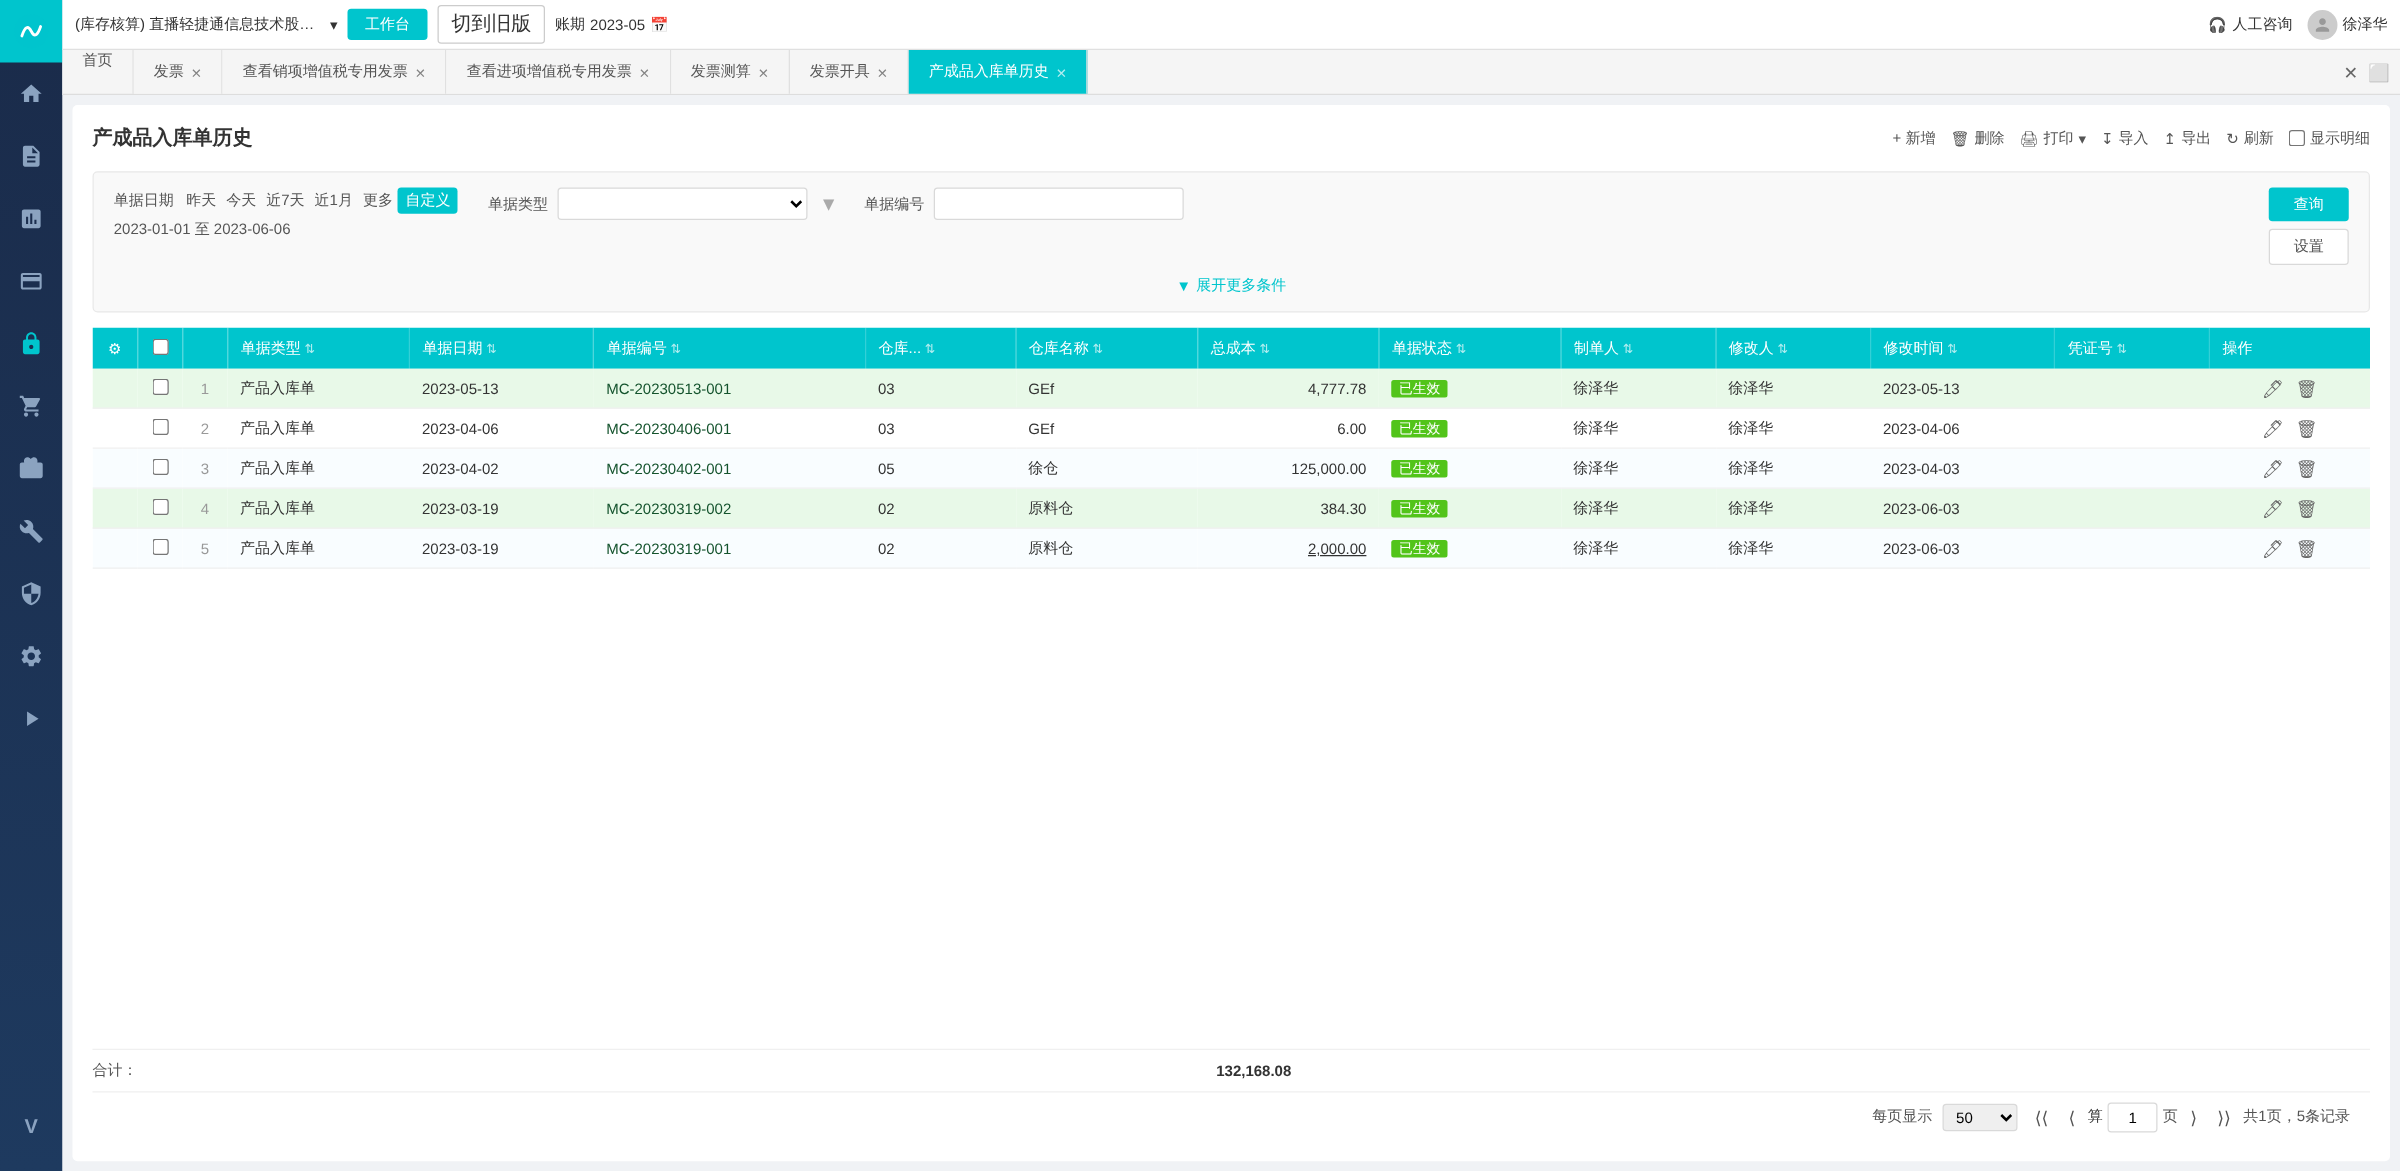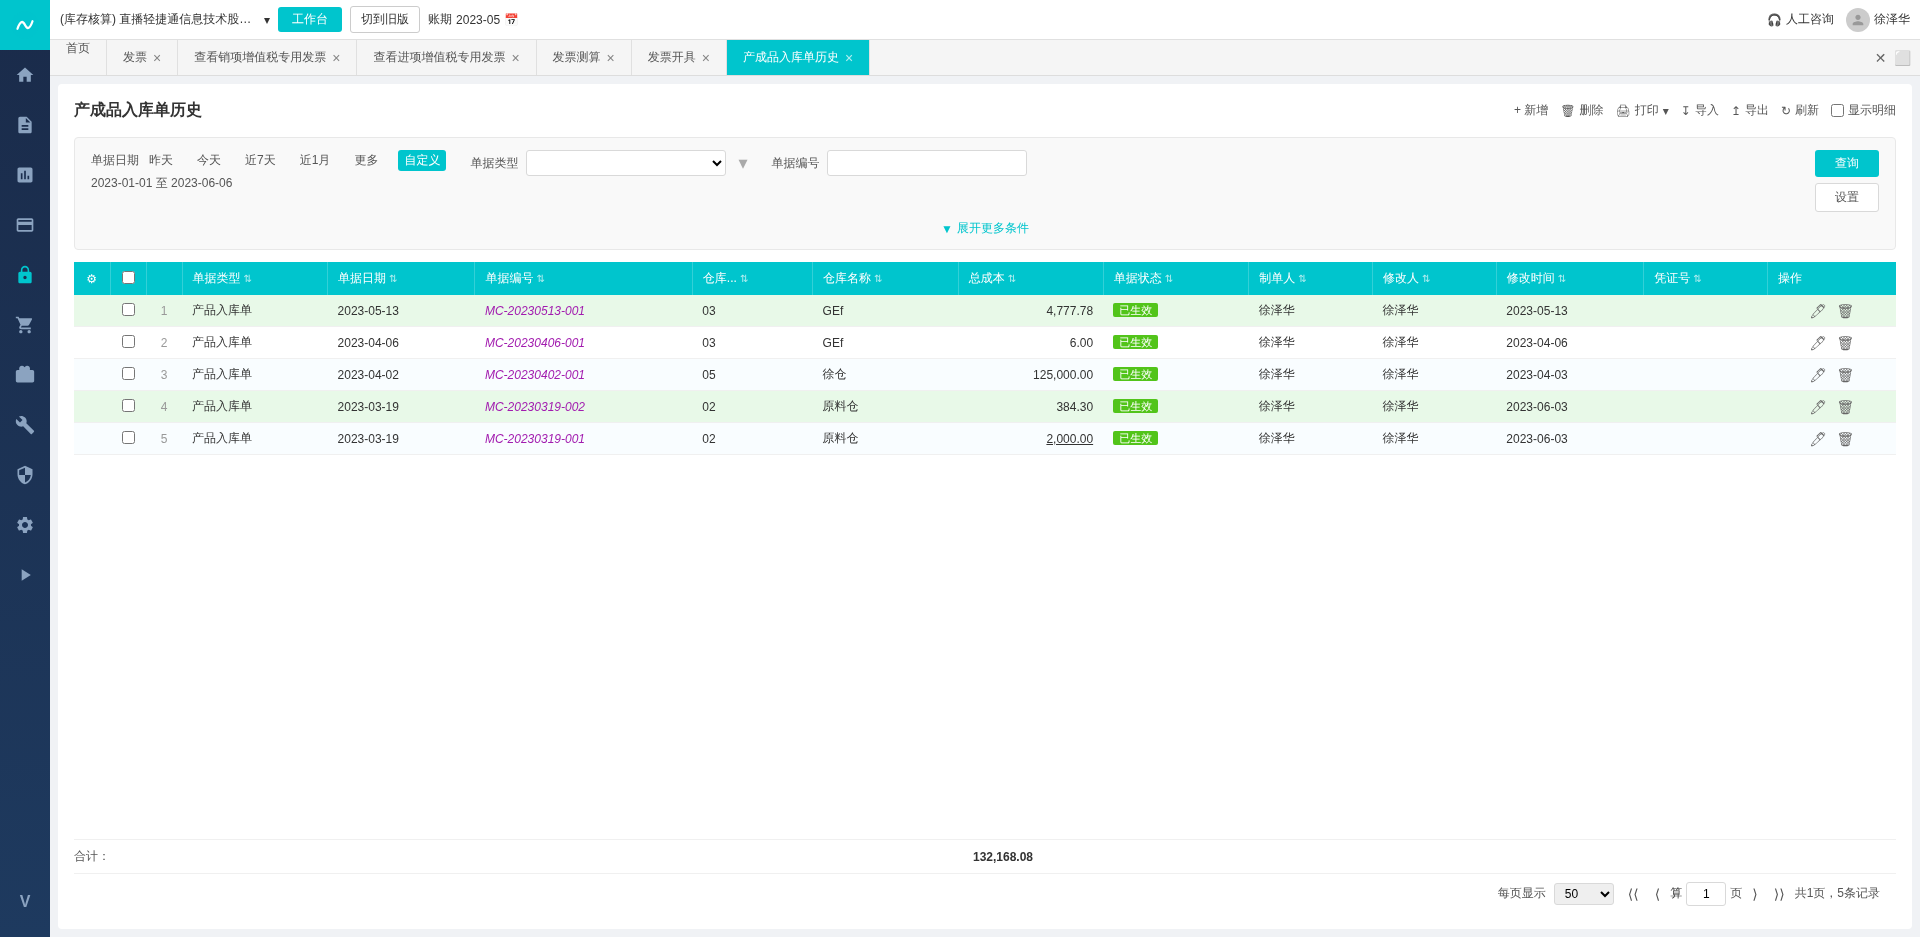--- a/index.html
+++ b/index.html
@@ -18,21 +18,21 @@
 
     
     .main-content { flex: 1; display: flex; flex-direction: column; background: #f0f2f5; }
 
     
     .topbar { height: 40px; background: #fff; display: flex; align-items: center; padding: 0 10px; border-bottom: 1px solid #e0e0e0; position: relative; }
     .topbar-left { display: flex; align-items: center; gap: 8px; flex: 1; }
     .company-selector { display: flex; align-items: center; gap: 4px; font-size: 12px; color: #333; cursor: pointer; }
     .company-name { max-width: 200px; overflow: hidden; text-overflow: ellipsis; white-space: nowrap; }
     .btn-workbench { background: #00c5cd; color: #fff; border: none; padding: 4px 14px; border-radius: 3px; cursor: pointer; font-size: 12px; }
-    .btn-switch { background: #fff; color: #333; border: 1px solid #ccc; padding: 4px 10px; border-radius: 3px; cursor: pointer; font-size: 12px; }
+    .btn-switch { background: #fff; color: #333; border: 1px solid #ccc; padding: 4px 10px; border-radius: 3px; cursor: pointer; font-size: 16px; }
     .accounting-period { display: flex; align-items: center; gap: 4px; font-size: 12px; color: #333; }
     .topbar-right { display: flex; align-items: center; gap: 12px; font-size: 12px; color: #333; }
     .user-info { display: flex; align-items: center; gap: 4px; cursor: pointer; }
     .user-avatar { width: 24px; height: 24px; border-radius: 50%; background: #ccc; display: flex; align-items: center; justify-content: center; overflow: hidden; }
 
     
     .tabs-bar { height: 36px; background: #f5f5f5; display: flex; align-items: center; padding: 0 0; border-bottom: 1px solid #ddd; overflow: hidden; }
     .tab-item { height: 36px; display: flex; align-items: center; padding: 0 16px; font-size: 12px; cursor: pointer; white-space: nowrap; border-right: 1px solid #e0e0e0; color: #555; background: #f5f5f5; gap: 6px; }
     .tab-item.active { background: #00c5cd; color: #fff; }
     .tab-item .tab-close { font-size: 14px; line-height: 1; opacity: 0.7; }
@@ -47,21 +47,21 @@
     .page-title-row { display: flex; align-items: center; justify-content: space-between; margin-bottom: 16px; }
     .page-title { font-size: 16px; font-weight: bold; color: #333; }
     .toolbar-actions { display: flex; align-items: center; gap: 12px; }
     .toolbar-btn { display: flex; align-items: center; gap: 4px; font-size: 12px; color: #555; cursor: pointer; background: none; border: none; padding: 0; }
     .checkbox-show { display: flex; align-items: center; gap: 4px; font-size: 12px; color: #555; cursor: pointer; }
 
     
     .filter-area { background: #f9f9f9; border: 1px solid #e8e8e8; border-radius: 4px; padding: 12px 16px; margin-bottom: 12px; }
     .filter-group { display: flex; align-items: center; gap: 8px; }
     .filter-label { font-size: 12px; color: #555; white-space: nowrap; }
-    .filter-date-btns { display: flex; gap: 16px; }
+    .filter-date-btns { display: flex; gap: 0; }
     .filter-date-btn { font-size: 12px; color: #555; cursor: pointer; background: none; border: none; padding: 2px 4px; }
     .filter-date-btn.active-custom { background: #00c5cd; color: #fff; border-radius: 3px; padding: 2px 6px; }
     .filter-date-range { font-size: 12px; color: #555; margin-top: 0; }
     .filter-input { border: 1px solid #d9d9d9; border-radius: 3px; padding: 3px 8px; font-size: 12px; height: 26px; width: 160px; }
     .filter-select { border: 1px solid #d9d9d9; border-radius: 3px; padding: 3px 8px; font-size: 12px; height: 26px; width: 200px; background: #fff; }
     .expand-btn { font-size: 12px; color: #00c5cd; cursor: pointer; display: flex; align-items: center; gap: 4px; }
     .btn-query { background: #00c5cd; color: #fff; border: none; padding: 5px 20px; border-radius: 3px; cursor: pointer; font-size: 12px; }
     .btn-set { background: #fff; color: #555; border: 1px solid #d9d9d9; padding: 5px 16px; border-radius: 3px; cursor: pointer; font-size: 12px; }
     .filter-main-row { display: flex; align-items: flex-start; gap: 24px; width: 100%; }
     .filter-expand-row { display: flex; justify-content: center; width: 100%; margin-top: 8px; }
@@ -70,21 +70,21 @@
     .table-container { flex: 1; overflow: auto; }
     table { width: 100%; border-collapse: collapse; font-size: 12px; }
     thead tr { background: #00c5cd; color: #fff; }
     thead th { padding: 8px 10px; text-align: left; font-weight: normal; white-space: nowrap; border-right: 1px solid rgba(255,255,255,0.2); }
     thead th:last-child { border-right: none; }
     tbody tr { background: #fff; }
     tbody tr:nth-child(odd) { background: #f9fdff; }
     tbody tr.highlighted { background: #e8f9e8; }
     tbody td { padding: 7px 10px; border-bottom: 1px solid #f0f0f0; color: #333; white-space: nowrap; }
     .status-badge { background: #52c41a; color: #fff; padding: 1px 6px; border-radius: 2px; font-size: 11px; }
-    .link-text { color: #a21caf; cursor: pointer; text-decoration: none; font-style: italic; }
+    .link-text { color: #14532d; cursor: pointer; text-decoration: none; }
     .action-btn { background: none; border: none; cursor: pointer; color: #666; font-size: 14px; padding: 0 3px; }
     .col-settings { width: 36px; text-align: center; }
     .col-checkbox { width: 36px; text-align: center; }
     .col-num { width: 36px; text-align: center; }
     .sort-icon { font-size: 10px; opacity: 0.7; }
 
     
     .table-footer { padding: 8px 0; display: flex; align-items: center; border-top: 1px solid #f0f0f0; }
     .footer-total-label { color: #555; }
     .footer-total-value { font-weight: bold; }

